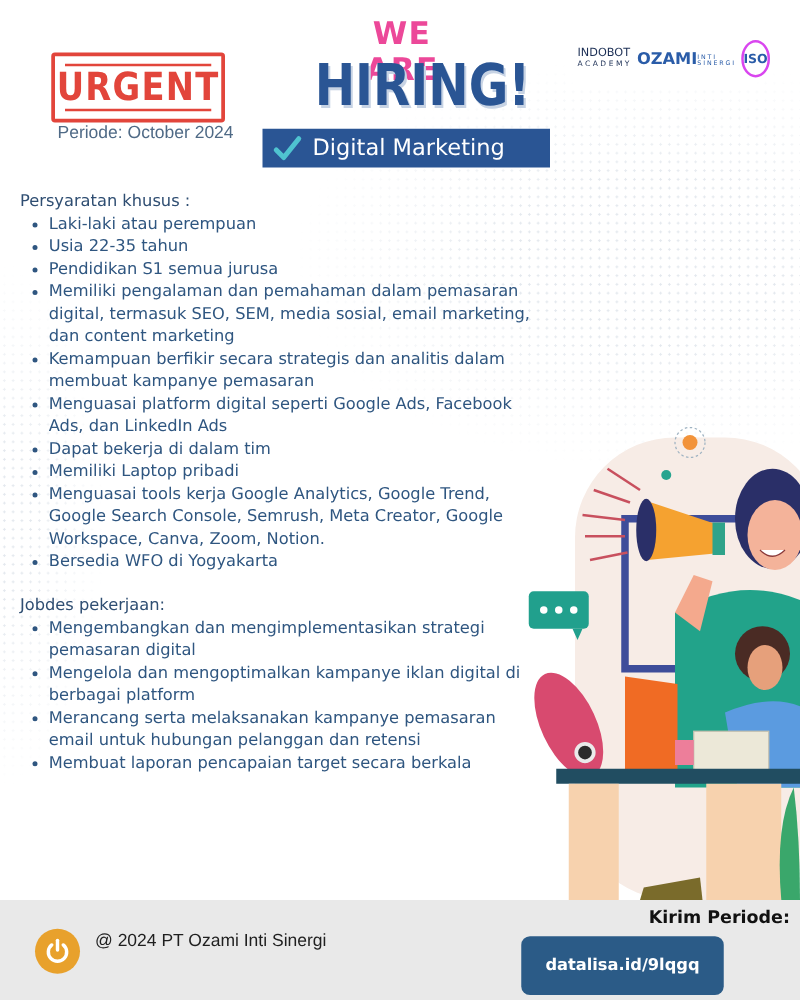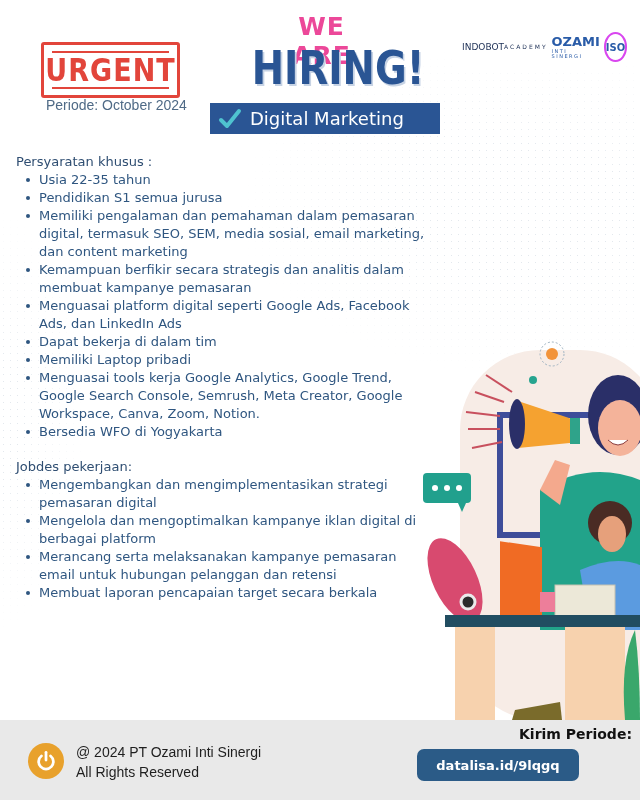--- a/index.html
+++ b/index.html
@@ -58,24 +58,24 @@
   }
   .check-icon { width: 24px; height: 24px; margin-right: 8px; }
   .role-text {
     font-family: "DejaVu Sans", sans-serif; font-size: 18px; color: #ffffff; font-weight: 500;
   }
   
   .logos {
     position: absolute; left: 458px; top: 24px; width: 148px; height: 46px;
     background: #ffffff; display: flex; align-items: center; gap: 4px; padding: 0 4px;
   }
-  .logo-indobot { display: flex; flex-direction: row; line-height: 1; }
+  .logo-indobot { display: flex; flex-direction: column; line-height: 1; }
   .logo-indobot .l1 { font-family: "DejaVu Sans", sans-serif; font-size: 9px; color: #1c2f55; letter-spacing: 0px; }
   .logo-indobot .l2 { font-family: "DejaVu Sans", sans-serif; font-size: 6px; color: #1c2f55; letter-spacing: 2px; margin-top: 1px; }
-  .logo-ozami { display: flex; flex-direction: column; line-height: 1; align-items: center; }
+  .logo-ozami { display: flex; flex-direction: row; line-height: 1; align-items: flex-end; }
   .logo-ozami .o1 { font-family: "DejaVu Sans", sans-serif; font-weight: bold; font-size: 13px; color: #2a5ca8; }
   .logo-ozami .o2 { font-family: "DejaVu Sans", sans-serif; font-size: 5px; color: #2a5ca8; letter-spacing: 1.5px; margin-top: 1px; }
   .logo-iso {
     width: 30px; height: 30px; border-radius: 50%; border: 2px solid #d946ef;
     display: flex; align-items: center; justify-content: center;
     font-family: "DejaVu Sans", sans-serif; font-weight: bold; font-size: 10px; color: #2a5ca8;
   }
   
   .content {
     position: absolute; left: 16px; top: 153px; width: 410px;
@@ -100,21 +100,21 @@
   }
   .copyright {
     position: absolute; left: 76px; top: 22px;
     font-family: "Liberation Sans", sans-serif; font-size: 14px; line-height: 20px; color: #1f1f1f;
   }
   .kirim-label {
     position: absolute; right: 8px; top: 6px;
     font-family: "DejaVu Sans", sans-serif; font-weight: bold; font-size: 14px; color: #111111;
   }
   .link-button {
-    position: absolute; left: 417px; top: 29px; width: 162px; height: 32px;
+    position: absolute; left: 417px; top: 29px; width: 162px; height: 47px;
     background: #2b5b87; border-radius: 7px;
     display: flex; align-items: center; justify-content: center;
     font-family: "DejaVu Sans", sans-serif; font-weight: bold; font-size: 13px; color: #ffffff;
     text-decoration: none;
   }
 </style>
 </head>
 <body>
 
 <div class="bg-waves"></div>
@@ -142,20 +142,21 @@
   <div class="logo-ozami">
     <span class="o1">OZAMI</span>
     <span class="o2">INTI SINERGI</span>
   </div>
   <div class="logo-iso">ISO</div>
 </div>
 
 <div class="content">
   <div class="section-title">Persyaratan khusus :</div>
   <ul class="bullets">
+    <li>Laki-laki atau perempuan</li>
     <li>Usia 22-35 tahun</li>
     <li>Pendidikan S1 semua jurusa</li>
     <li>Memiliki pengalaman dan pemahaman dalam pemasaran digital, termasuk SEO, SEM, media sosial, email marketing, dan content marketing</li>
     <li>Kemampuan berfikir secara strategis dan analitis dalam membuat kampanye pemasaran</li>
     <li>Menguasai platform digital seperti Google Ads, Facebook Ads, dan LinkedIn Ads</li>
     <li>Dapat bekerja di dalam tim</li>
     <li>Memiliki Laptop pribadi</li>
     <li>Menguasai tools kerja Google Analytics, Google Trend, Google Search Console, Semrush, Meta Creator, Google Workspace, Canva, Zoom, Notion.</li>
     <li>Bersedia WFO di Yogyakarta</li>
   </ul>
@@ -230,17 +231,16 @@
 
 <div class="footer">
   <div class="power-icon">
     <svg width="22" height="22" viewBox="0 0 24 24">
       <path d="M7 6.5 A8 8 0 1 0 17 6.5" fill="none" stroke="#ffffff" stroke-width="3" stroke-linecap="round"></path>
       <line x1="12" y1="2.5" x2="12" y2="11" stroke="#ffffff" stroke-width="3" stroke-linecap="round"></line>
     </svg>
   </div>
   <div class="copyright">
     <div>@ 2024 PT Ozami Inti Sinergi</div>
-    <div>All Rights Reserved</div>
   </div>
   <div class="kirim-label">Kirim Periode:</div>
   <a class="link-button">datalisa.id/9lqgq</a>
 </div>
 
 </body></html>

